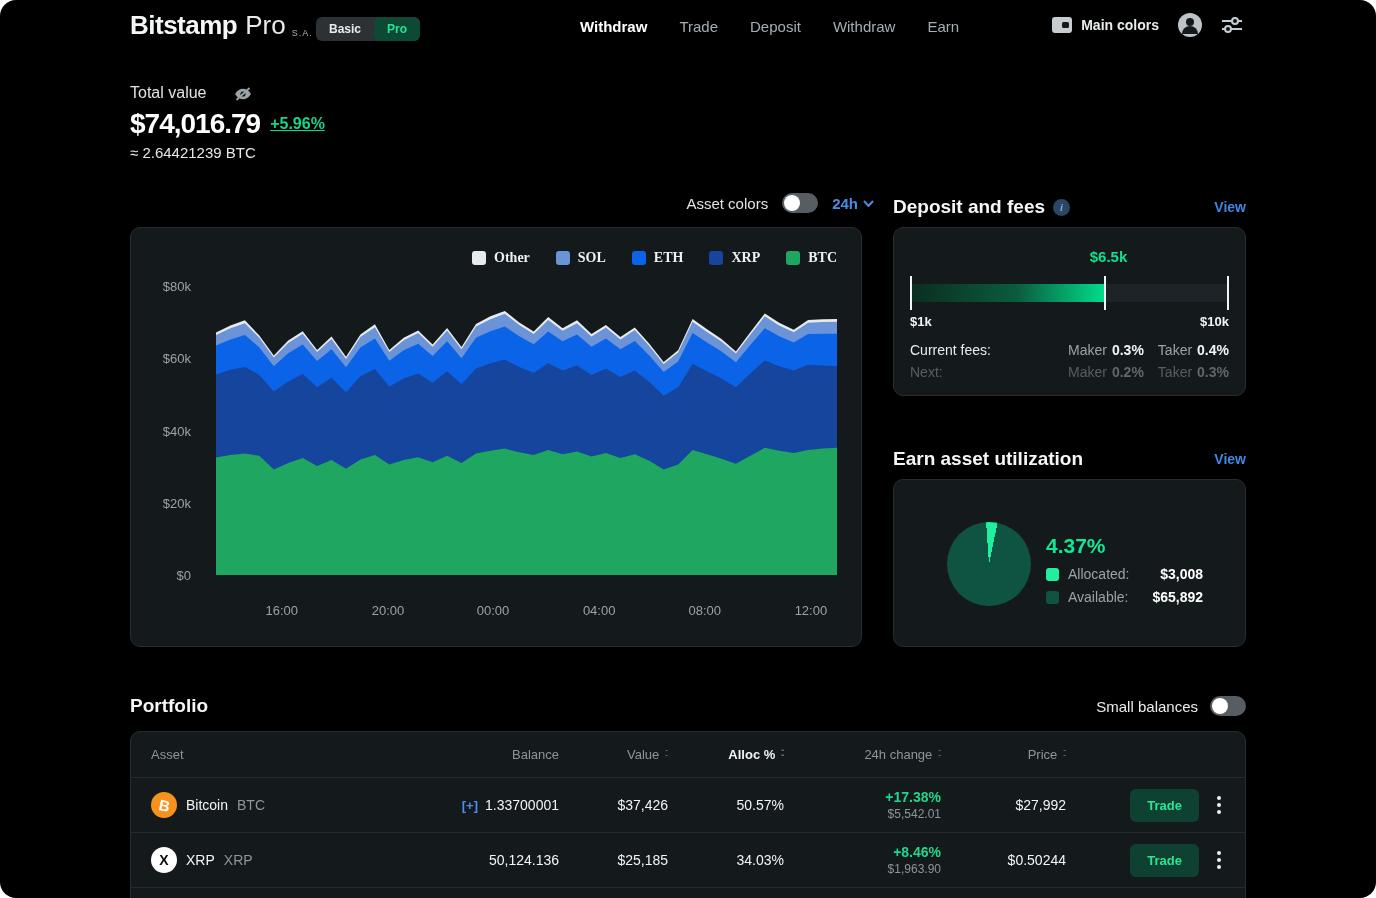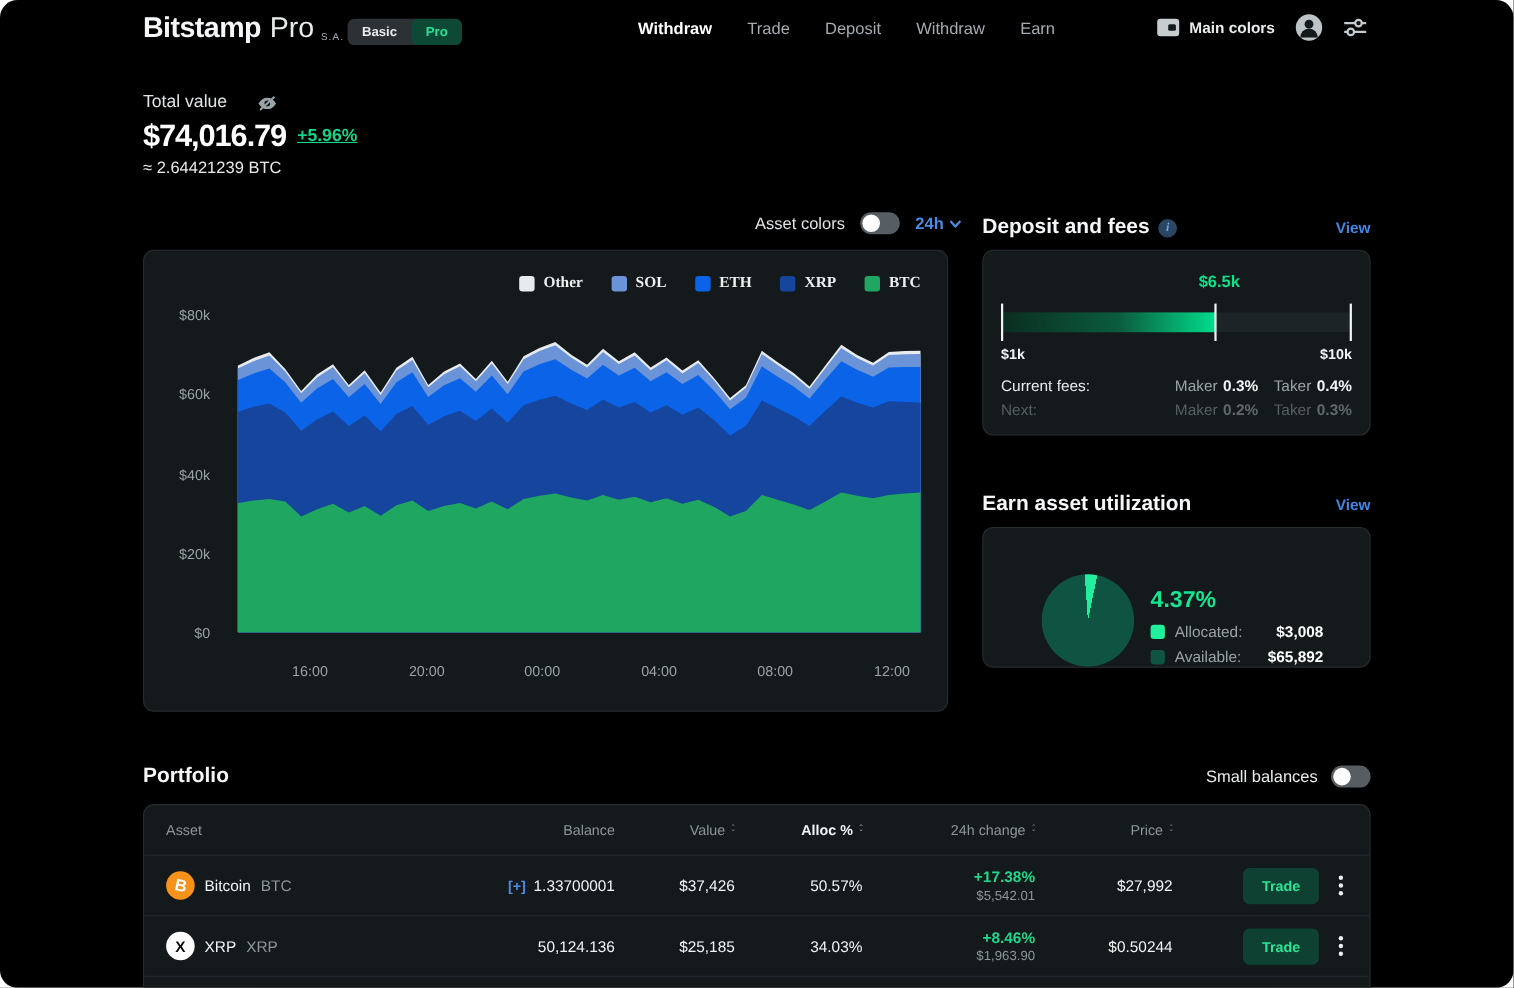--- a/index.html
+++ b/index.html
@@ -71,21 +71,21 @@
   .vol-minmax { position:absolute; left:16px; right:16px; top:86px; display:flex; justify-content:space-between; font-size:13px; font-weight:700; color:#f2f5f6; }
   .fees-row { position:absolute; left:16px; right:16px; display:flex; justify-content:space-between; font-size:14px; }
   .fees-row .flabel { color:#e9eced; }
   .fees-pairs { display:flex; gap:14px; }
   .fee-k { color:#9aa3a8; margin-right:5px; }
   .fee-v { color:#f2f5f6; font-weight:700; }
   .fees-row.muted .flabel, .fees-row.muted .fee-k { color:#565f64; }
   .fees-row.muted .fee-v { color:#5f686e; font-weight:700; }
 
   .earn-block { margin-top:52px; }
-  .earn-card { margin-top:9px; height:128px; position:relative;text-decoration:underline; }
+  .earn-card { margin-top:9px; height:168px; position:relative;text-decoration:underline; }
   .pie { position:absolute; left:53px; top:42px; width:84px; height:84px; border-radius:50%; }
   .earn-right { position:absolute; left:152px; top:54px; }
   .earn-pct { font-size:21px; font-weight:700; color:#12e794; }
   .earn-legend { margin-top:8px; display:grid; grid-template-columns:13px auto auto; column-gap:9px; row-gap:7px; align-items:center; }
   .earn-swatch { width:13px; height:13px; border-radius:3px; }
   .earn-k { font-size:14px; color:#9aa3a8; }
   .earn-v { font-size:14px; font-weight:700; color:#ffffff; text-align:right; padding-left:14px; }
 
   
   .portfolio-title-row { position:absolute; left:130px; top:695px; width:1116px; display:flex; justify-content:space-between; align-items:center; }

